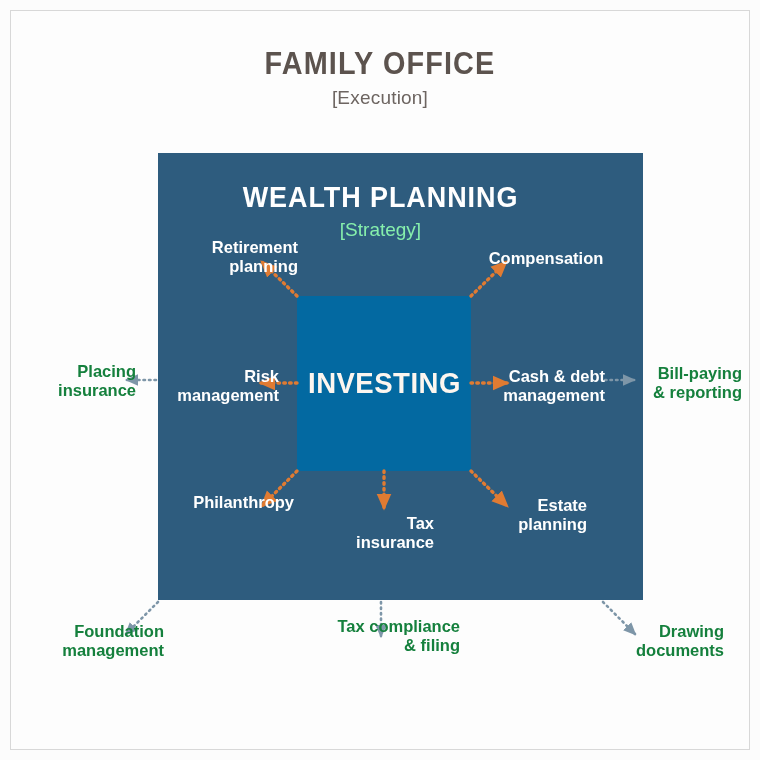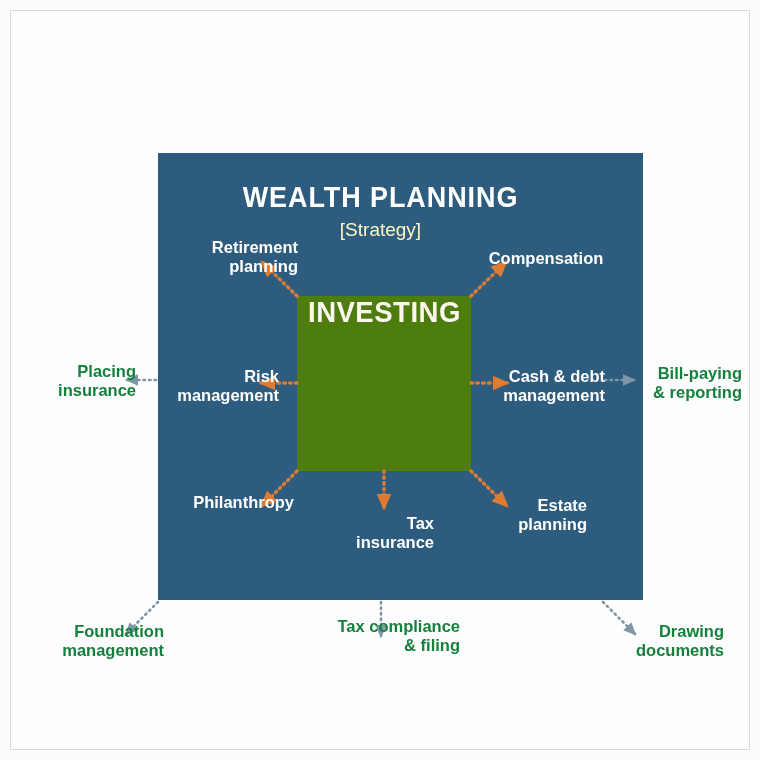--- a/index.html
+++ b/index.html
@@ -62,30 +62,30 @@
     font-weight:bold;
     color:#ffffff;
     letter-spacing:1px;
     transform:scaleX(0.93);
   }
   #panel-subtitle{
     position:absolute;
     left:0;top:66px;width:445px;
     text-align:center;
     font-size:19px;
-    color:#fef9c3;
+    color:#86efac;
   }
   
   #orange-box{
     position:absolute;
     left:297px;top:296px;
     width:174px;height:175px;
-    background:#4d7c0f;
+    background:#0369a1;
     z-index:4;
-    display:flex;align-items:flex-start;justify-content:center;
+    display:flex;align-items:center;justify-content:center;
   }
   #orange-label{
     font-size:29px;
     font-weight:bold;
     color:#fdf6ef;
     letter-spacing:0.5px;
     transform:scaleX(0.95);
   }
   
   .node-label{
@@ -109,20 +109,24 @@
     pointer-events:none;
   }
 </style>
 </head>
 <body>
 
 <div id="stage">
 
   <div id="frame"></div>
 
+  <div id="title-block">
+    <div id="main-title">FAMILY OFFICE</div>
+    <div id="main-subtitle">[Execution]</div>
+  </div>
 
   <div id="blue-panel">
     <div id="panel-title">WEALTH PLANNING</div>
     <div id="panel-subtitle">[Strategy]</div>
   </div>
 
   <svg id="arrows" viewBox="0 0 760 760" xmlns="http://www.w3.org/2000/svg">
     <defs>
       <marker id="ah-orange" viewBox="0 0 10 10" refX="8.5" refY="5" markerWidth="5" markerHeight="5" orient="auto-start-reverse">
         <path d="M 0 0.6 L 10 5 L 0 9.4 z" fill="#e07b32"></path>

